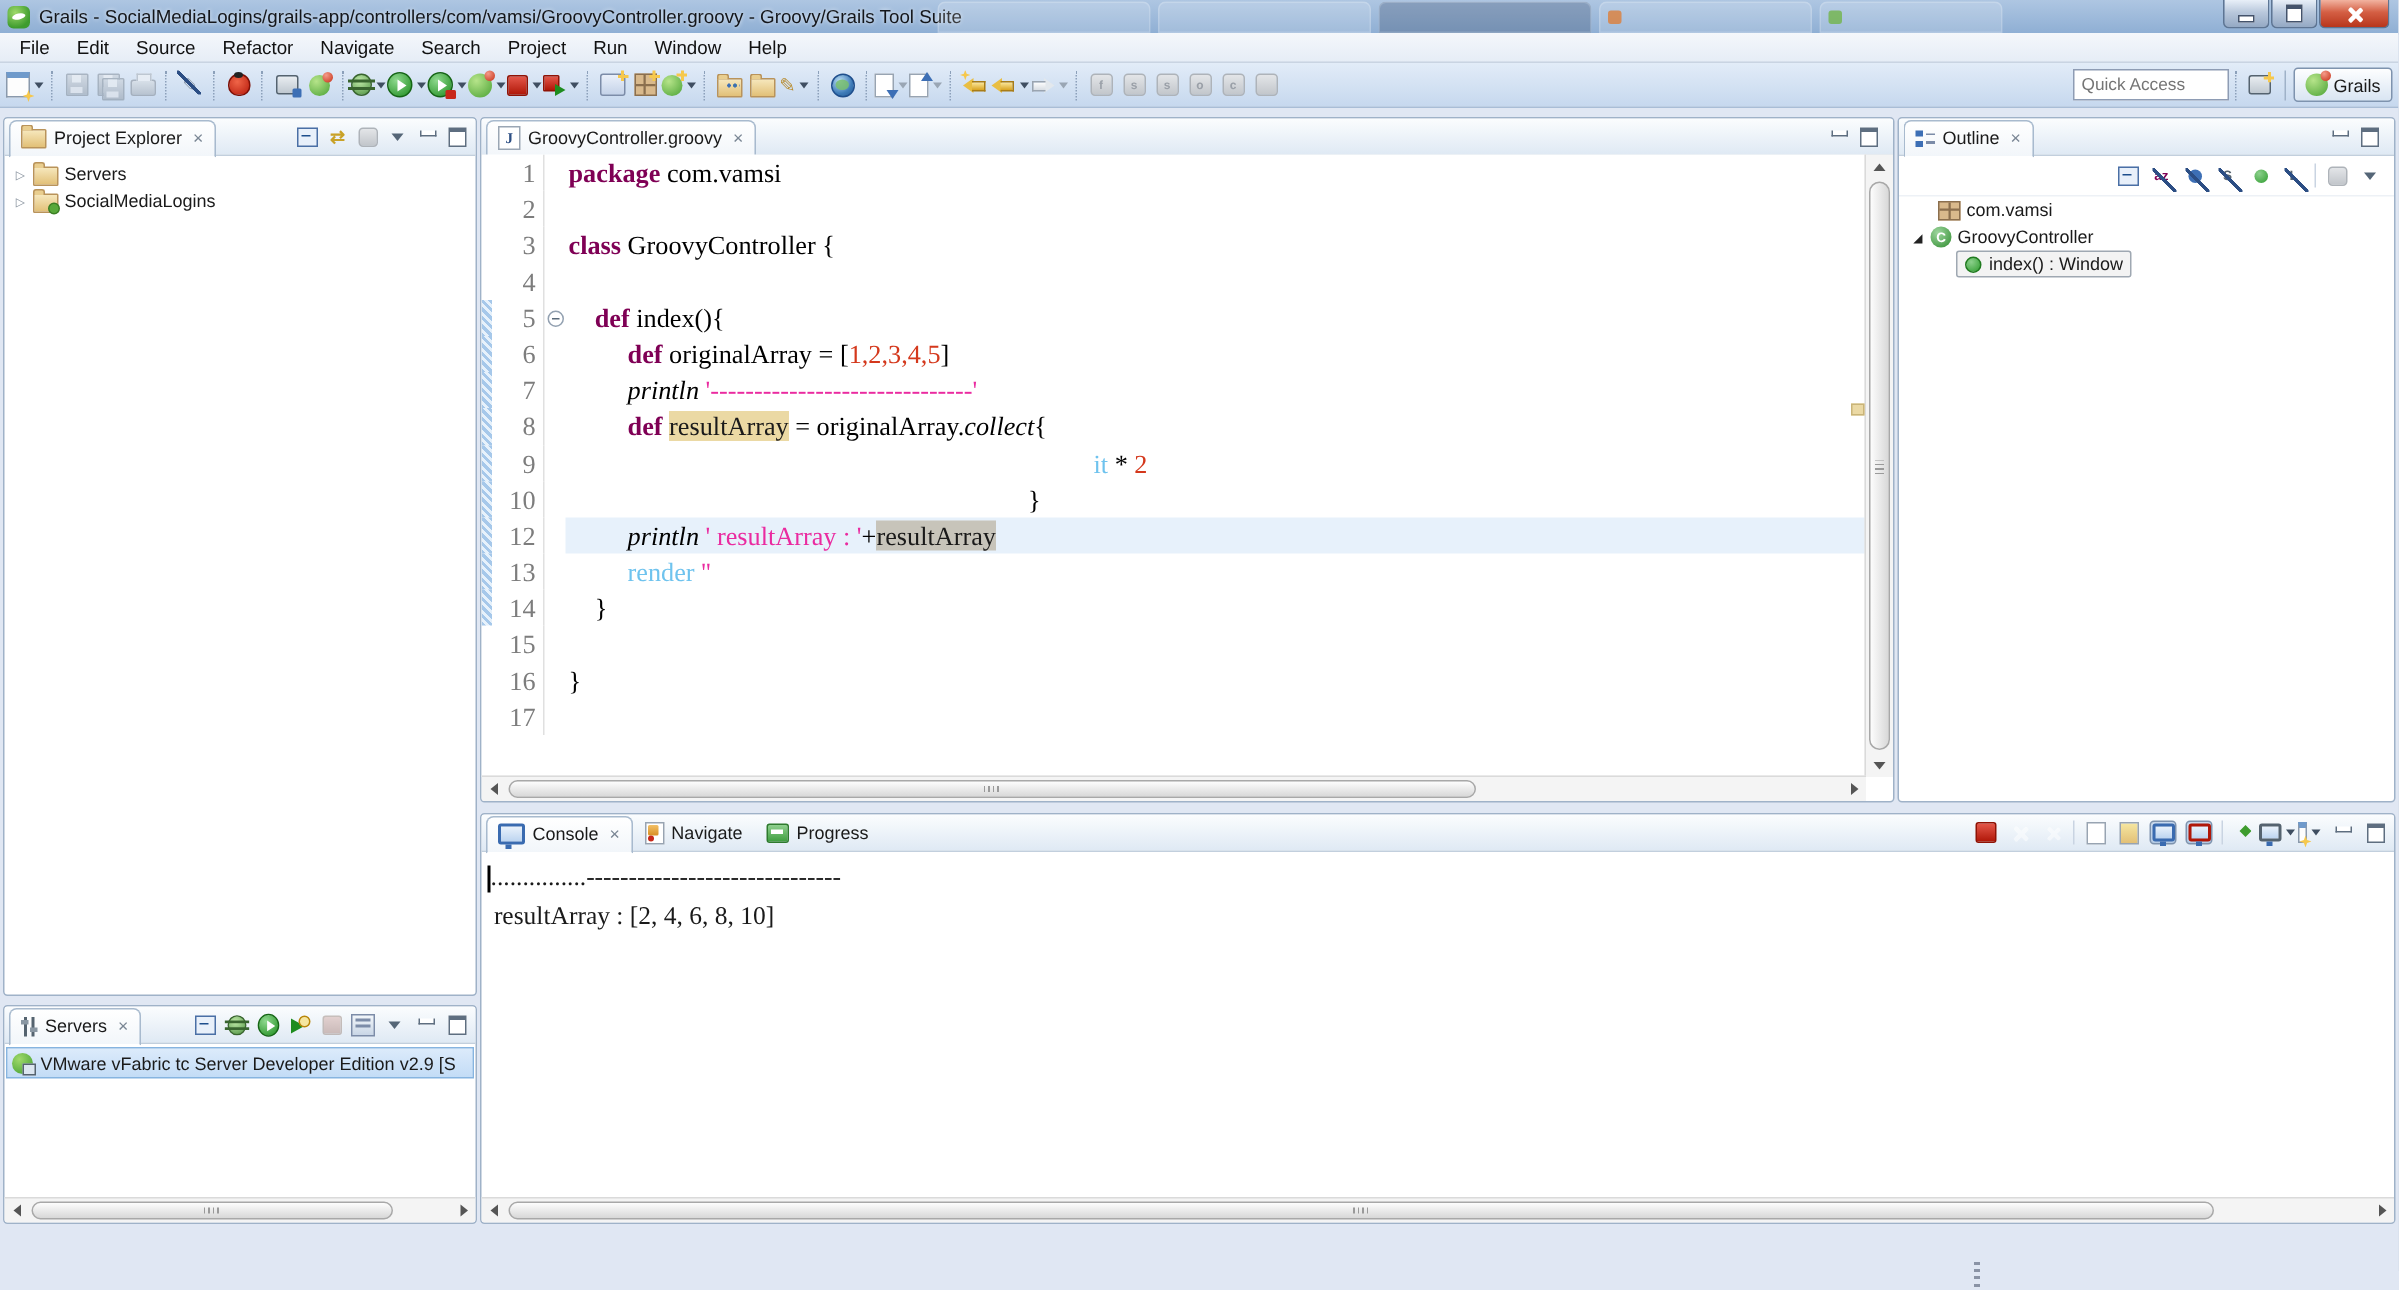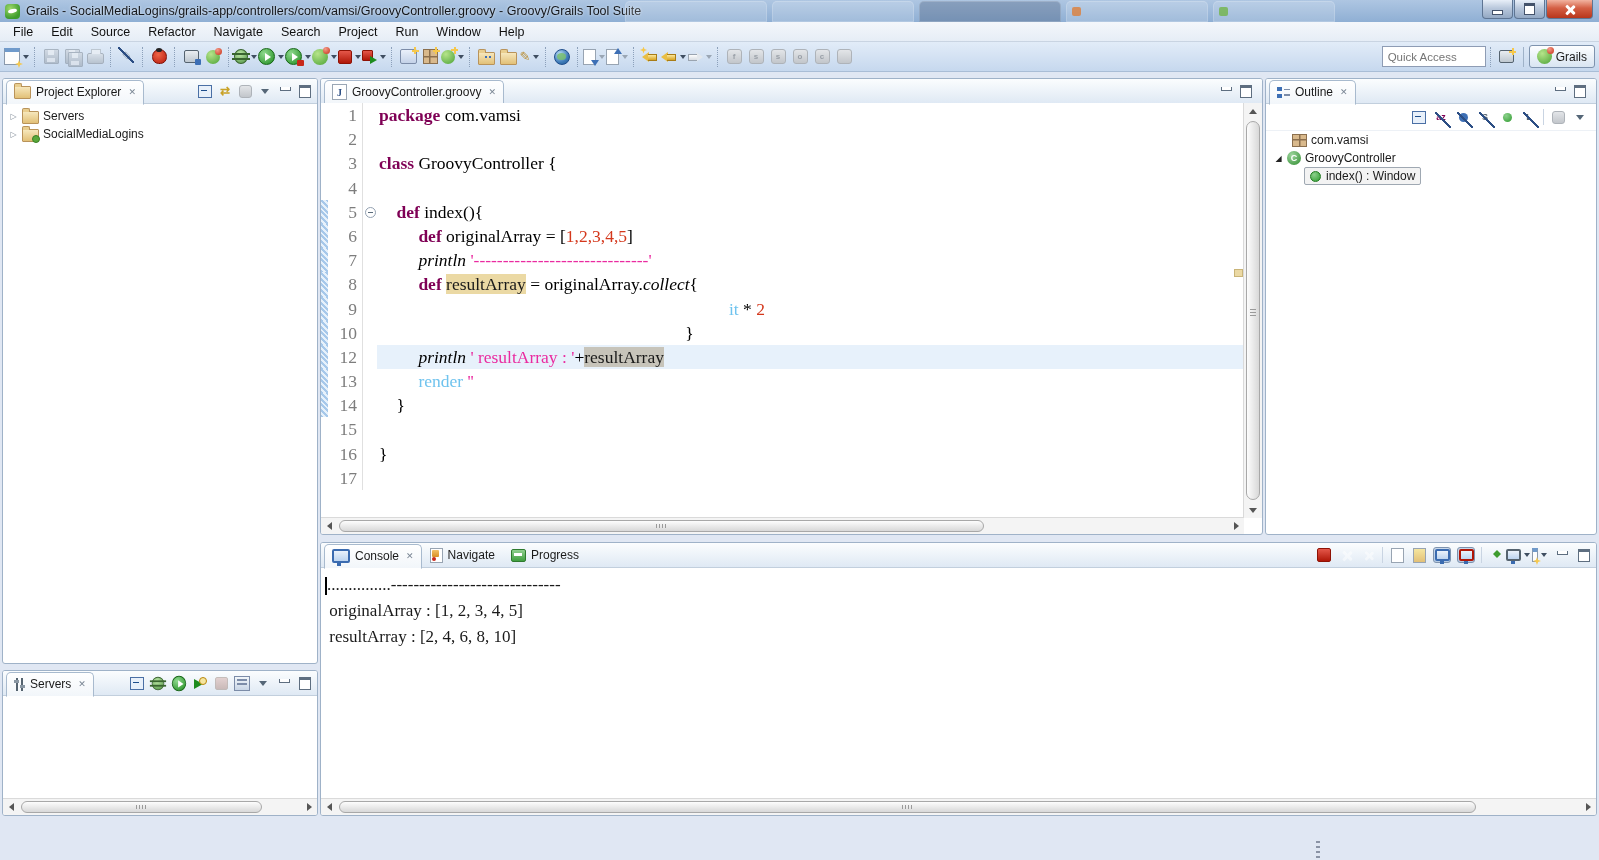--- a/index.html
+++ b/index.html
@@ -676,21 +676,20 @@
         <div class="mini">
             <div class="g-min"></div>
           </div>
         <div class="mini">
             <div class="g-max"></div>
           </div>
       </div>
     </div>
     <div id="con-out">
         <div class="con-line"><span class="caret"></span>...............------------------------------</div>
-        <div class="con-line"> originalArray : [1, 2, 3, 4, 5]</div>
         <div class="con-line"> resultArray : [2, 4, 6, 8, 10]</div>
       </div>
     <div class="sb-h full">
       <div class="sb-btn" style="left:0;top:0;">
           <div class="tri-l"></div>
         </div>
       <div class="thumb-h" style="left:18px;right:120px;">
           <div class="grip-h"></div>
         </div>
       <div class="sb-btn" style="right:0;top:0;">
@@ -729,20 +728,24 @@
             <div class="vmenu"></div>
           </div>
         <div class="mini">
             <div class="g-min"></div>
           </div>
         <div class="mini">
             <div class="g-max"></div>
           </div>
       </div>
     </div>
+    <div class="srv-row">
+      <div class="ic-server"></div>
+      <span class="clip">VMware vFabric tc Server Developer Edition v2.9  [S</span>
+    </div>
     <div class="sb-h full">
       <div class="sb-btn" style="left:0;top:0;">
           <div class="tri-l"></div>
         </div>
       <div class="thumb-h" style="left:18px;right:55px;">
           <div class="grip-h"></div>
         </div>
       <div class="sb-btn" style="right:0;top:0;">
           <div class="tri-r"></div>
         </div>

